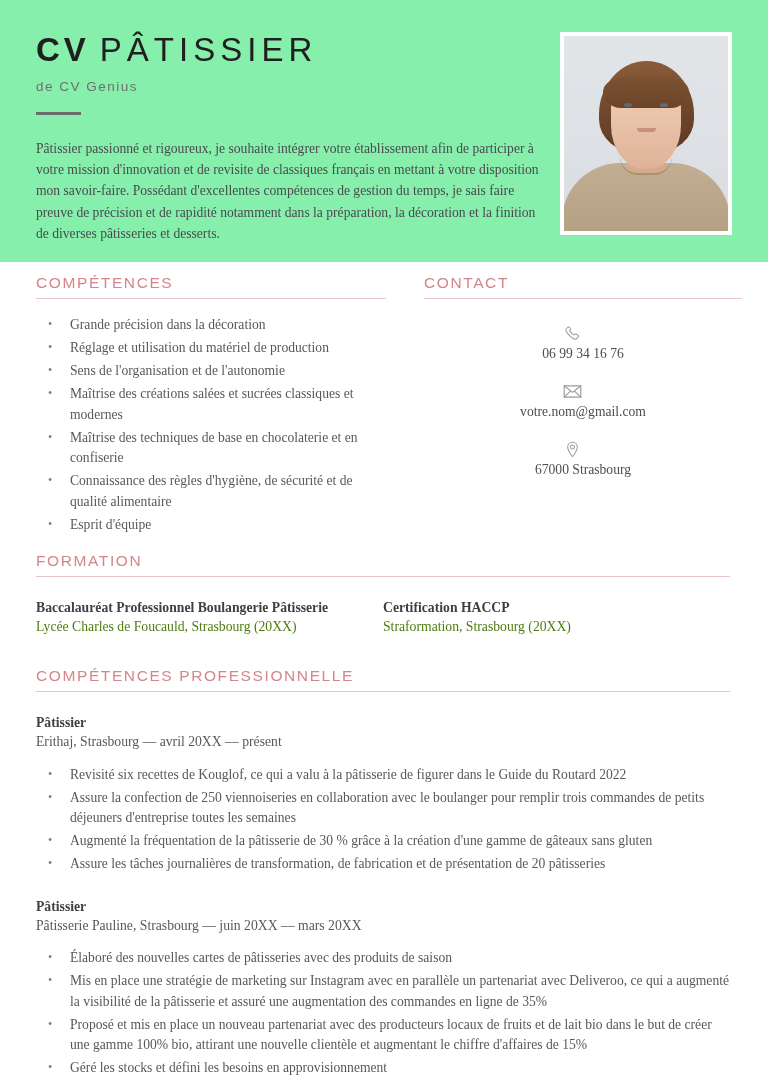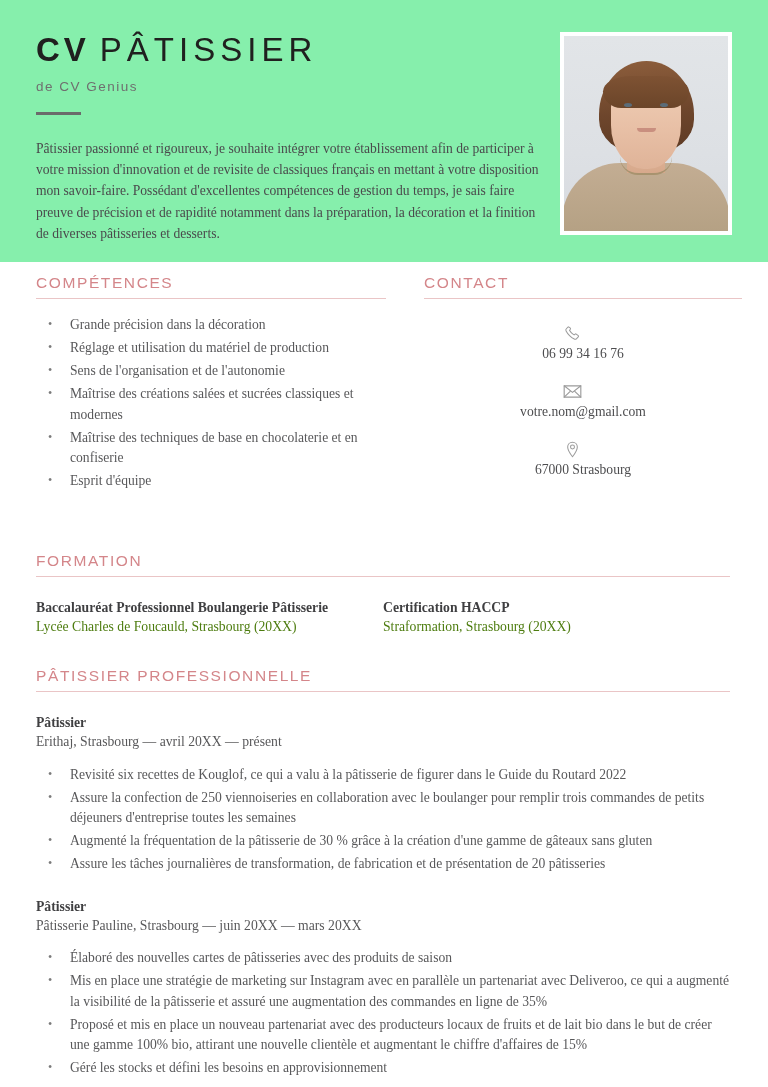--- a/index.html
+++ b/index.html
@@ -307,20 +307,21 @@
 
   <div class="section" style="left:36px; top:12px; width:350px;">
     <div class="sec-title">COMPÉTENCES</div>
     <div class="sec-rule"></div>
     <ul class="bul" style="margin-top:16px;">
       <li>Grande précision dans la décoration</li>
       <li>Réglage et utilisation du matériel de production</li>
       <li>Sens de l'organisation et de l'autonomie</li>
       <li>Maîtrise des créations salées et sucrées classiques et modernes</li>
       <li>Maîtrise des techniques de base en chocolaterie et en confiserie</li>
+      <li>Connaissance des règles d'hygiène, de sécurité et de qualité alimentaire</li>
       <li>Esprit d'équipe</li>
     </ul>
   </div>
 
   <div class="section" style="left:412px; top:12px; width:318px;margin-left:12px;">
     <div class="sec-title">CONTACT</div>
     <div class="sec-rule"></div>
 
     <div style="margin-top:22px;">
 
@@ -366,21 +367,21 @@
         <div class="edu-sub">Lycée Charles de Foucauld, Strasbourg (20XX)</div>
       </div>
       <div class="edu-col">
         <div class="edu-title">Certification HACCP</div>
         <div class="edu-sub">Straformation, Strasbourg (20XX)</div>
       </div>
     </div>
   </div>
 
   <div class="section" style="left:36px; top:405px; width:694px;">
-    <div class="sec-title">PÂTISSIER PROFESSIONNELLE</div>
+    <div class="sec-title">COMPÉTENCES PROFESSIONNELLE</div>
     <div class="sec-rule"></div>
 
     <div style="margin-top:21px;">
 
       <div class="job">
         <div class="job-title">Pâtissier</div>
         <div class="job-meta">Erithaj, Strasbourg — avril 20XX — présent</div>
         <ul class="bul">
           <li>Revisité six recettes de Kouglof, ce qui a valu à la pâtisserie de figurer dans le Guide du Routard 2022</li>
           <li>Assure la confection de 250 viennoiseries en collaboration avec le boulanger pour remplir trois commandes de petits déjeuners d'entreprise toutes les semaines</li>

